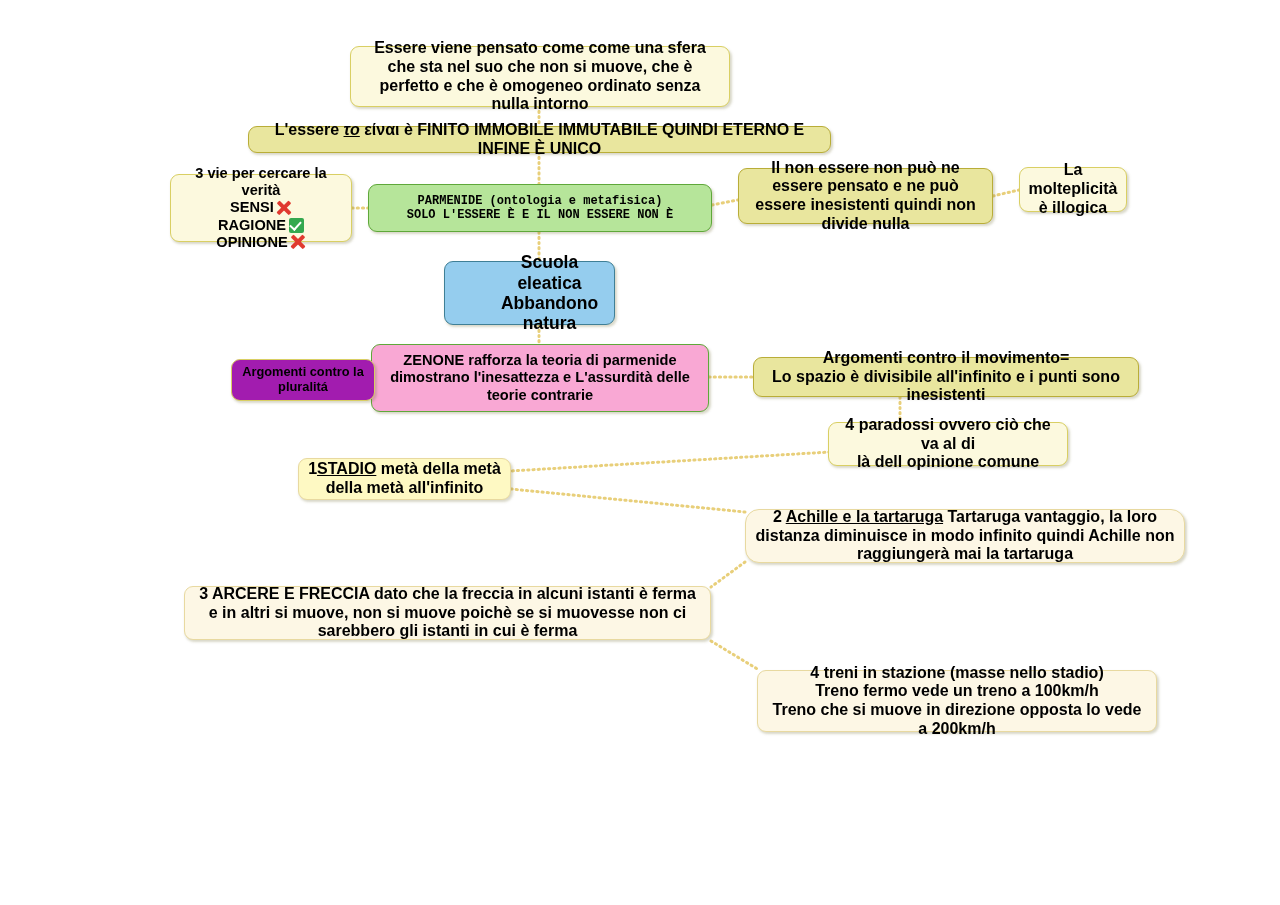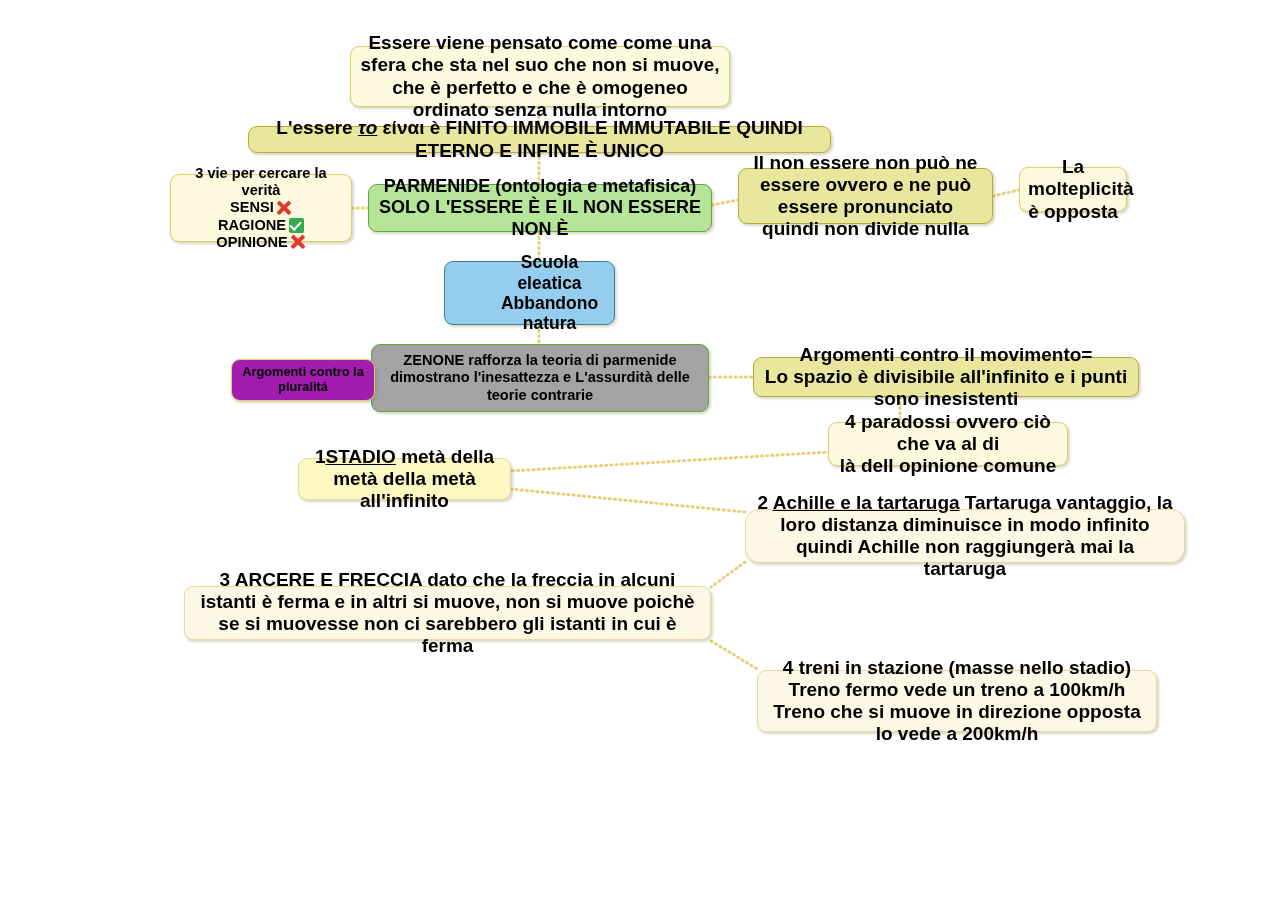--- a/index.html
+++ b/index.html
@@ -45,23 +45,23 @@
   .node .txt { display: block; width: 100%; }
 
   
   .cream   { background:#fcf9de; border-color:#d9cf63; }
   .khaki   { background:#e9e69e; border-color:#b9ad38; }
   .green   { background:#b6e59a; border-color:#5fa83a; }
   .blue    { background:#95cdee; border-color:#3f7f96; border-width:1.6px; }
   .ivory   { background:#fdf7e5; border-color:#e8d9a0; }
 
   
-  .f16 { font-size: 18px; }
+  .f16 { font-size: 12px; font-family: Liberation Mono, monospace; }
   .f15 { font-size: 14.6px; }
-  .f14 { font-size: 19px; }
+  .f14 { font-size: 16px; }
   .f13 { font-size: 12.8px; }
   .f18 { font-size: 17.5px; }
 
   u.ul { text-decoration: underline; }
   i.it { font-style: italic; }
   .greek { font-weight: bold; }
 
   
   .mark {
     display: inline-block;
@@ -151,38 +151,38 @@
   </div>
 
   <div class="node green f16" style="left: 368px; top: 184px; width: 344px; height: 48px; background: rgb(182, 229, 154); border-color: rgb(95, 168, 58);">
     <span class="txt">
       <span>PARMENIDE (ontologia e metafisica)</span><br>
       <span>SOLO L'ESSERE È E IL NON ESSERE NON È</span>
     </span>
   </div>
 
   <div class="node khaki f14" style="left: 738px; top: 168px; width: 255px; height: 56px; background: rgb(233, 230, 158); border-color: rgb(185, 173, 56);">
-    <span class="txt">Il non essere non può ne essere ovvero e ne può essere pronunciato quindi non divide nulla</span>
+    <span class="txt">Il non essere non può ne essere pensato e ne può essere inesistenti quindi non divide nulla</span>
   </div>
 
   <div class="node cream f14" style="left: 1019px; top: 167px; width: 108px; height: 45px; background: rgb(252, 249, 222); border-color: rgb(217, 207, 99);">
     <span class="txt">
       <span>La molteplicità</span><br>
-      <span>è opposta</span>
+      <span>è illogica</span>
     </span>
   </div>
 
   <div class="node blue f18" style="left: 444px; top: 261px; width: 171px; height: 64px; background: rgb(149, 205, 238); border-color: rgb(63, 127, 150); padding-left: 48px;">
     <span class="txt">
       <span>Scuola eleatica</span><br>
       <span>Abbandono natura</span>
     </span>
   </div>
 
-  <div class="node green f15" style="left: 371px; top: 344px; width: 338px; height: 68px; background: #a3a3a3; border-color: rgb(95, 168, 58);">
+  <div class="node green f15" style="left: 371px; top: 344px; width: 338px; height: 68px; background: #f9a8d4; border-color: rgb(95, 168, 58);">
     <span class="txt">
       <span>ZENONE rafforza la teoria di parmenide</span><br>
       <span>dimostrano l'inesattezza e L'assurdità delle</span><br>
       <span>teorie contrarie</span>
     </span>
   </div>
 
   <div class="node cream f13" style="left: 199px; top: 359px; width: 144px; height: 42px; background: #a21caf; border-color: rgb(217, 207, 99); margin-left: 32px;">
     <span class="txt">
       <span>Argomenti contro la</span><br>

